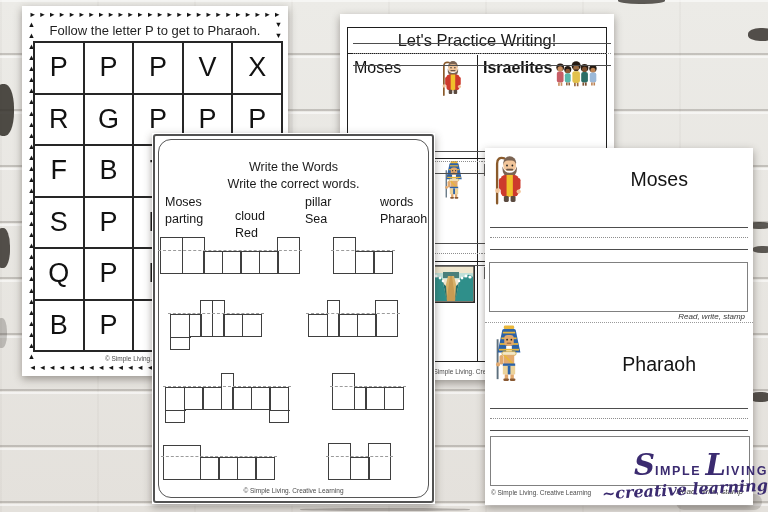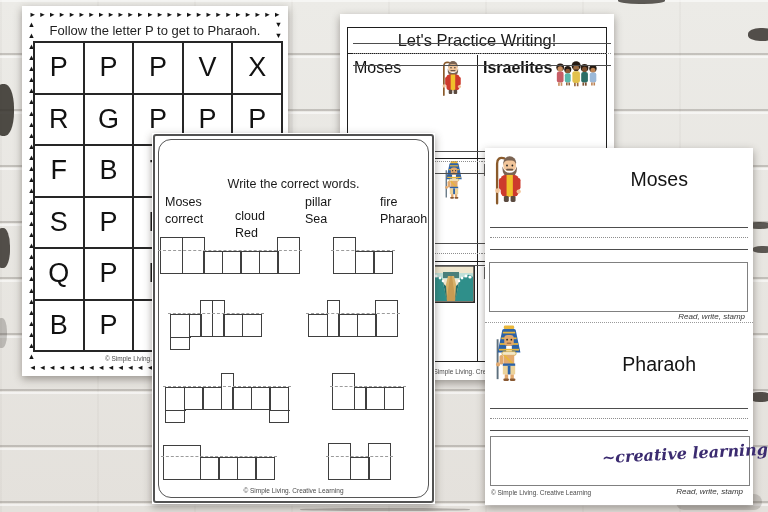--- a/index.html
+++ b/index.html
@@ -437,36 +437,37 @@
   <div class="s-title" id="s-title2">Pharaoh</div>
   <div class="s-lines hw" id="s-lines2"></div>
   <div class="s-box" id="s-box2"></div>
   <div class="s-cap" id="s-cap2">Read, write, stamp</div>
   <div id="stamp-credit">© Simple Living. Creative Learning</div>
 </div>
 
 <div class="sheet" id="words-sheet">
   <div class="w-frame-outer"></div>
   <div class="w-frame-inner"></div>
+  <div class="w-title" id="w-title1">Write the Words</div>
   <div class="w-title" id="w-title2">Write the correct words.</div>
 
   <div class="wb-col wbc0">
     <div>Moses</div>
-    <div>correct</div>
+    <div>parting</div>
   </div>
   <div class="wb-col wbc1">
     <div>cloud</div>
     <div>Red</div>
   </div>
   <div class="wb-col wbc2">
     <div>pillar</div>
     <div>Sea</div>
   </div>
   <div class="wb-col wbc3">
-    <div>fire</div>
+    <div>words</div>
     <div>Pharaoh</div>
   </div>
 
   <div class="wshape ws0">
       <div class="dash"></div>
       <div class="bx t"></div>
       <div class="bx t"></div>
       <div class="bx s"></div>
       <div class="bx s"></div>
       <div class="bx s"></div>
@@ -525,14 +526,15 @@
       <div class="dash"></div>
       <div class="bx t"></div>
       <div class="bx s"></div>
       <div class="bx t"></div>
     </div>
 
   <div class="sheet-credit" id="words-credit">© Simple Living. Creative Learning</div>
 </div>
 
 <div id="logo">
+  <div class="logo-line1"><span class="logo-big">S</span><span class="logo-caps">IMPLE</span> <span class="logo-big">L</span><span class="logo-caps">IVING</span></div>
   <div class="logo-line2">~creative learning</div>
 </div>
 
 </body></html>

